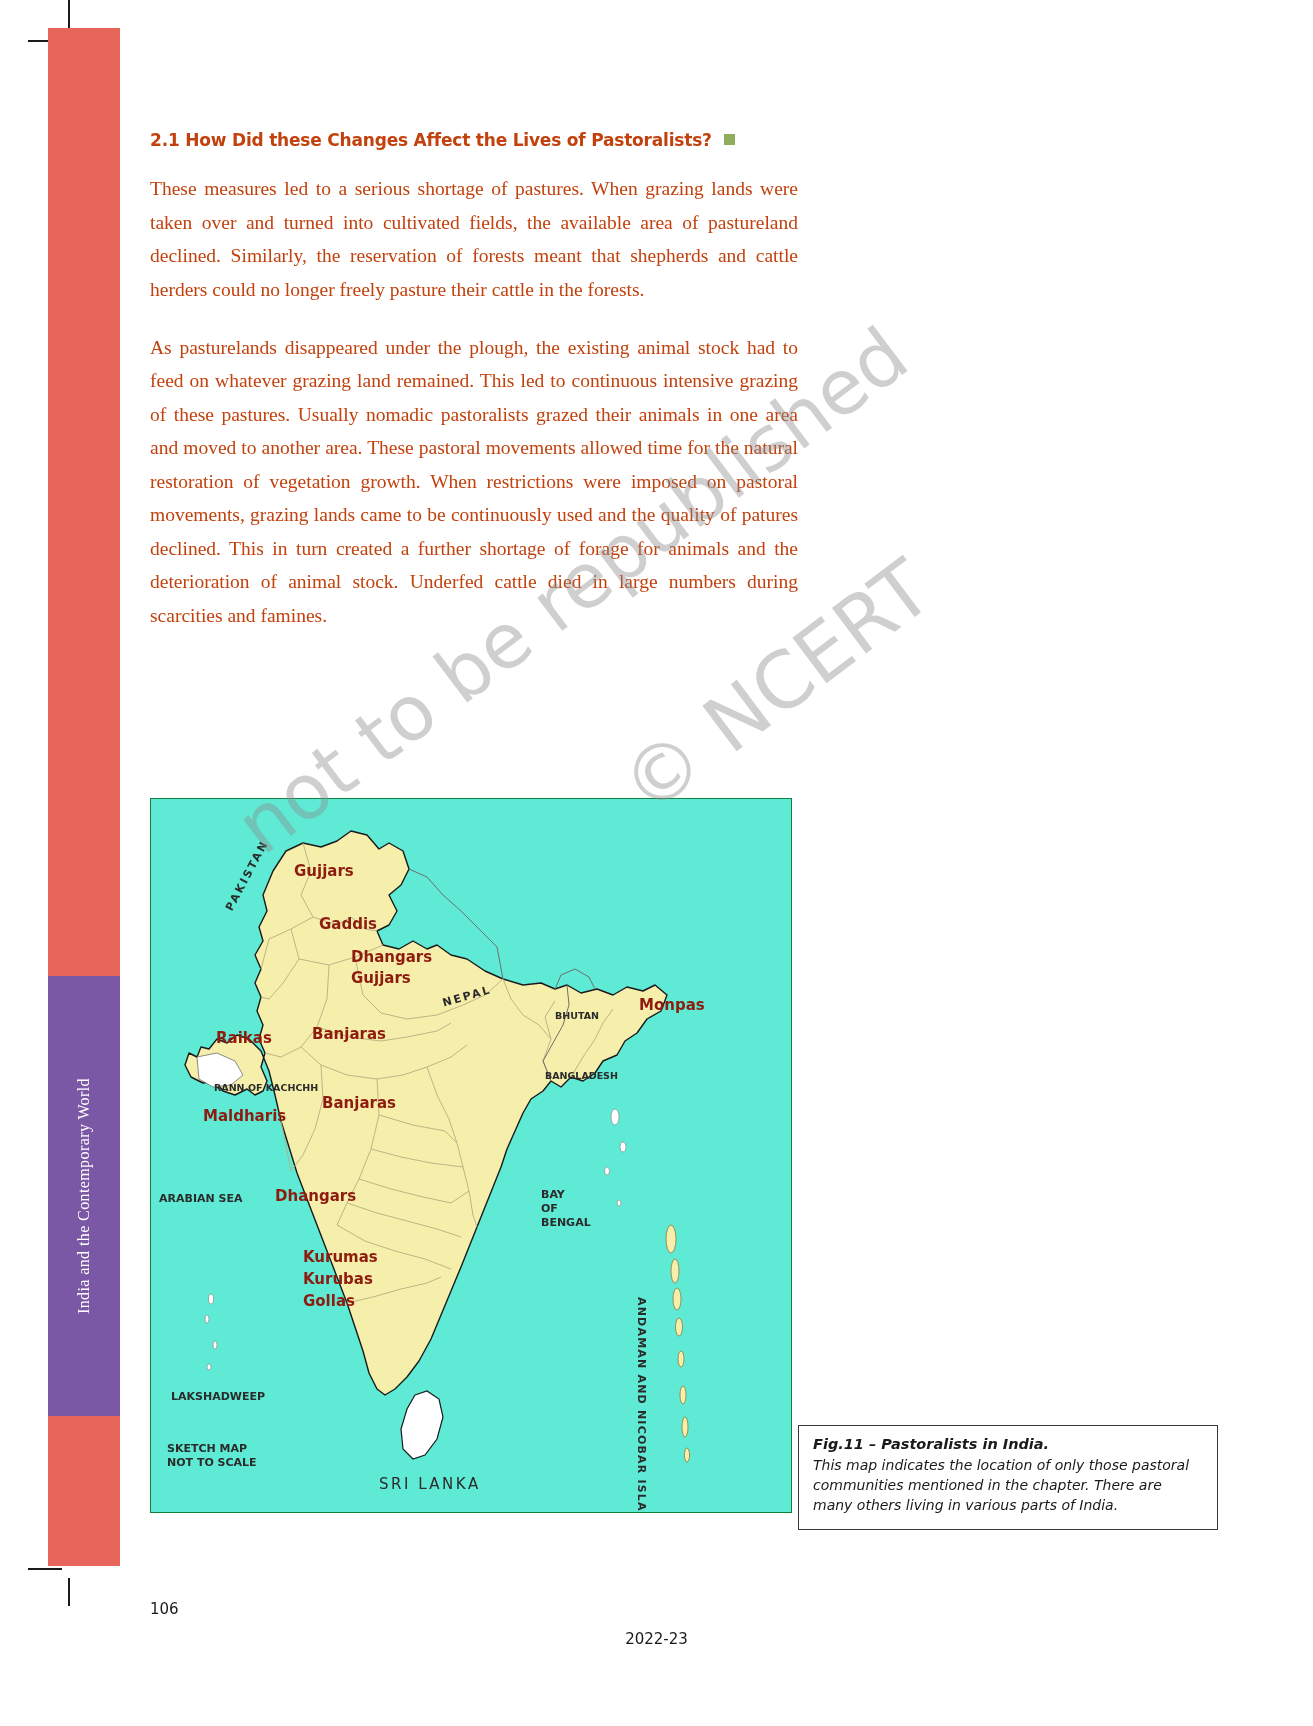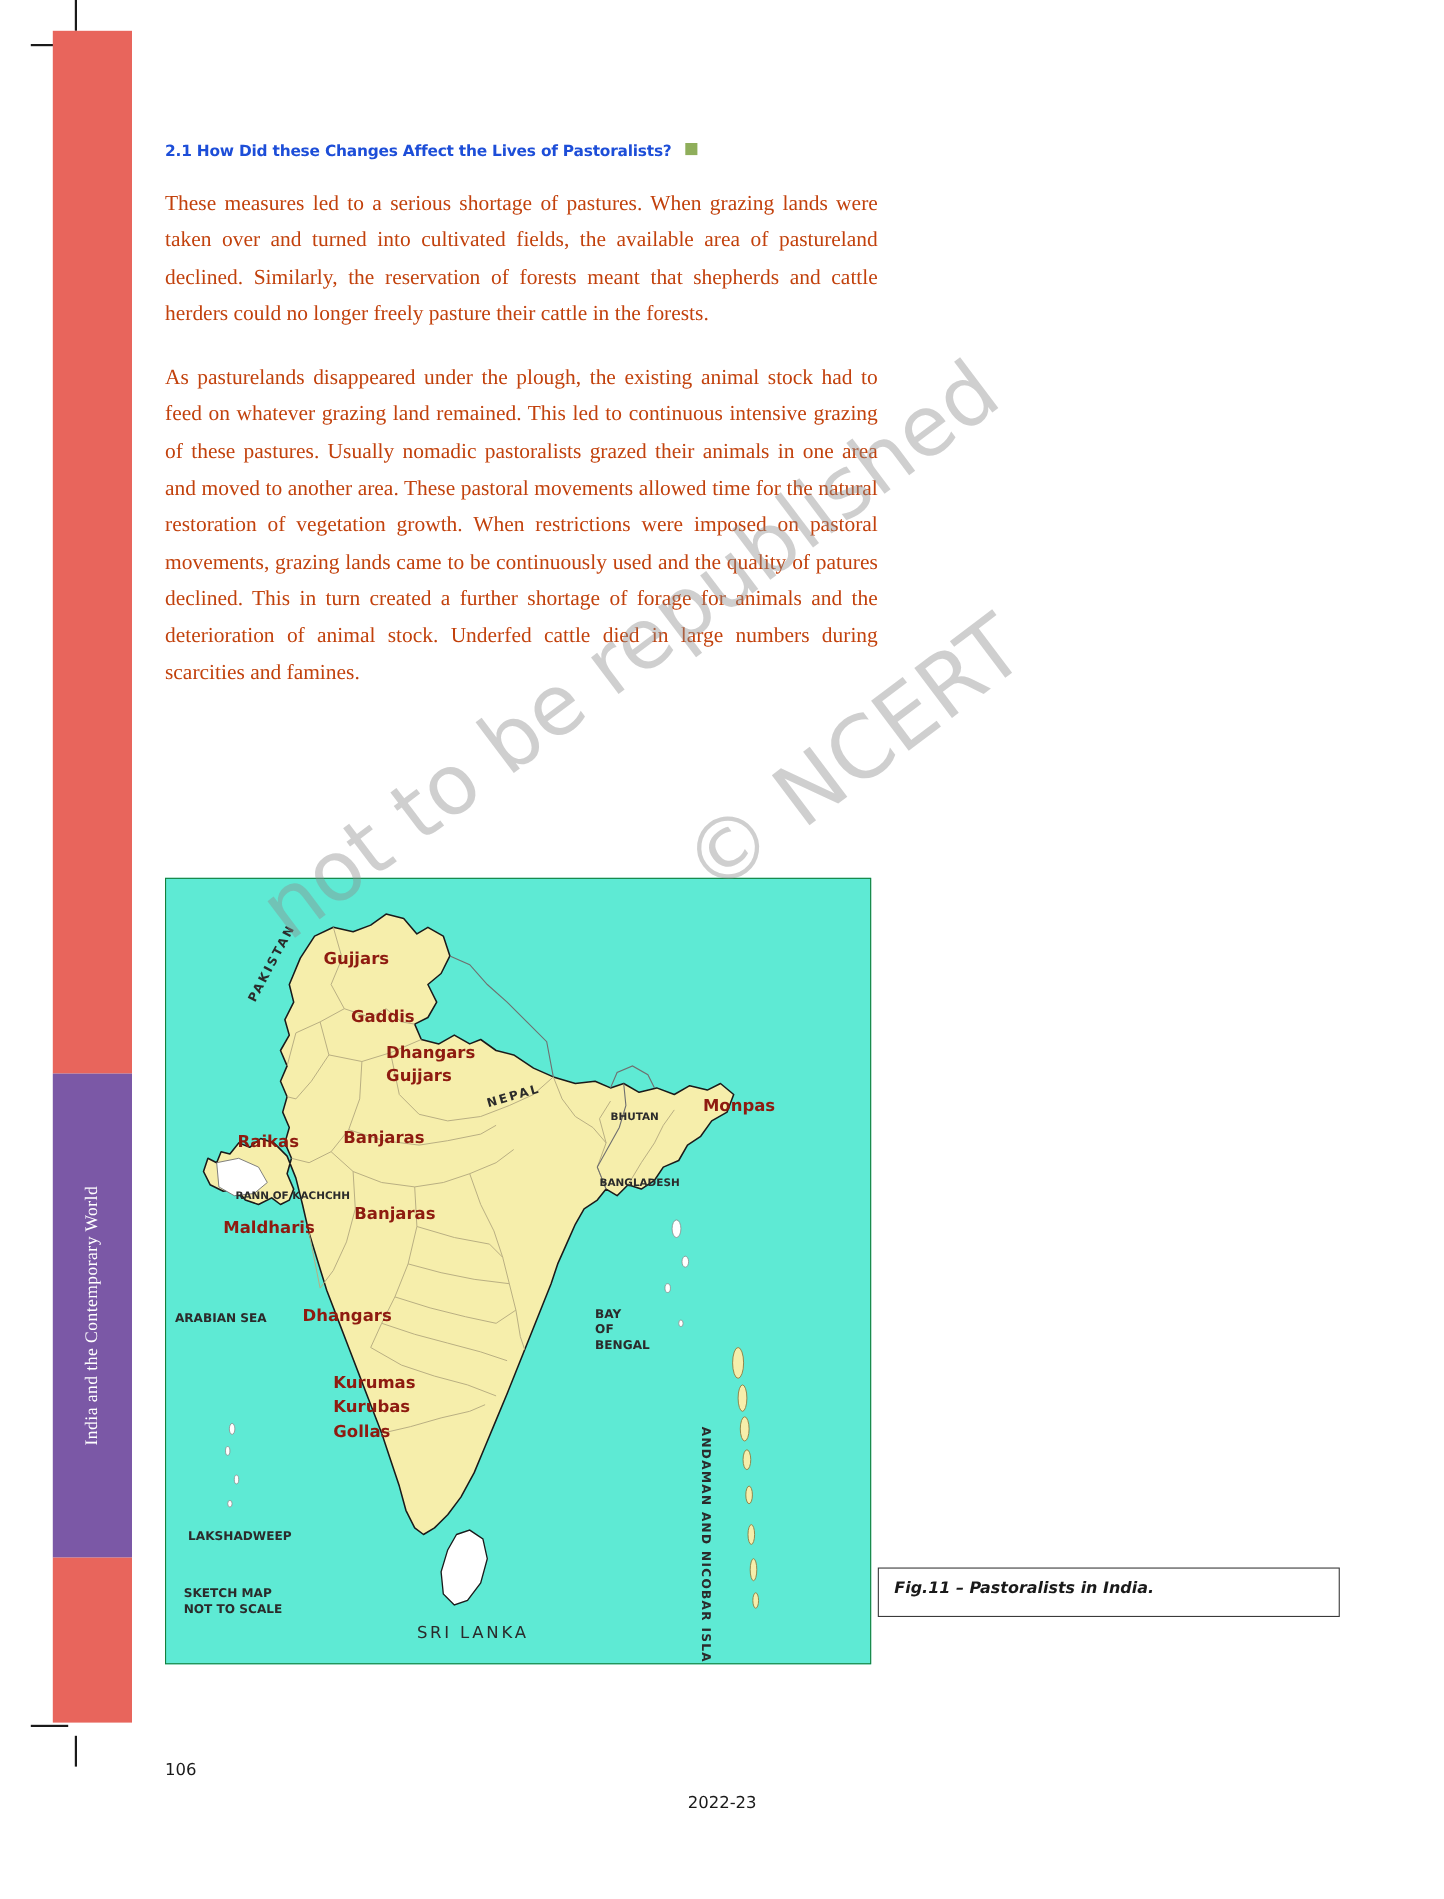--- a/index.html
+++ b/index.html
@@ -68,28 +68,28 @@
 
   
   .content {
     position: absolute;
     left: 150px;
     top: 130px;
     width: 648px;
   }
   h2.section-heading {
     font-family: "DejaVu Sans", sans-serif;
-    font-size: 14px;
+    font-size: 17px;
     font-weight: bold;
-    color: #1d4ed8;
+    color: #c2410c;
     margin: 0 0 22px 0;
     letter-spacing: -0.2px;
     line-height: 1.2;
     display: flex;
-    align-items: flex-start;
+    align-items: center;
     gap: 12px;
   }
   .heading-marker {
     display: inline-block;
     width: 11px;
     height: 11px;
     background: #8fae5b;
     flex: none;
     margin-bottom: 2px;
   }
@@ -348,20 +348,21 @@
     <div class="geo-label" style="left:20px; top:591px;">LAKSHADWEEP</div>
     <div class="geo-label sri" style="left:228px; top:645px;margin-top:31px;">SRI LANKA</div>
     <div class="geo-label rot-and" style="left:484px; top:498px;">ANDAMAN AND NICOBAR ISLANDS</div>
     <div class="geo-label" style="left:16px; top:643px;">SKETCH MAP</div>
     <div class="geo-label" style="left:16px; top:657px;">NOT TO SCALE</div>
   </div>
 </div>
 
 <div class="caption-box">
   <p class="caption-title">Fig.11 – Pastoralists in India.</p>
+  <p class="caption-text">This map indicates the location of only those pastoral communities mentioned in the chapter. There are many others living in various parts of India.</p>
 </div>
 
 <div class="page-number">106</div>
 <div class="year-stamp">2022-23</div>
 
 <div class="watermark">
   <div class="wm-line wm-1">not to be republished</div>
   <div class="wm-line wm-2">© NCERT</div>
 </div>
 

